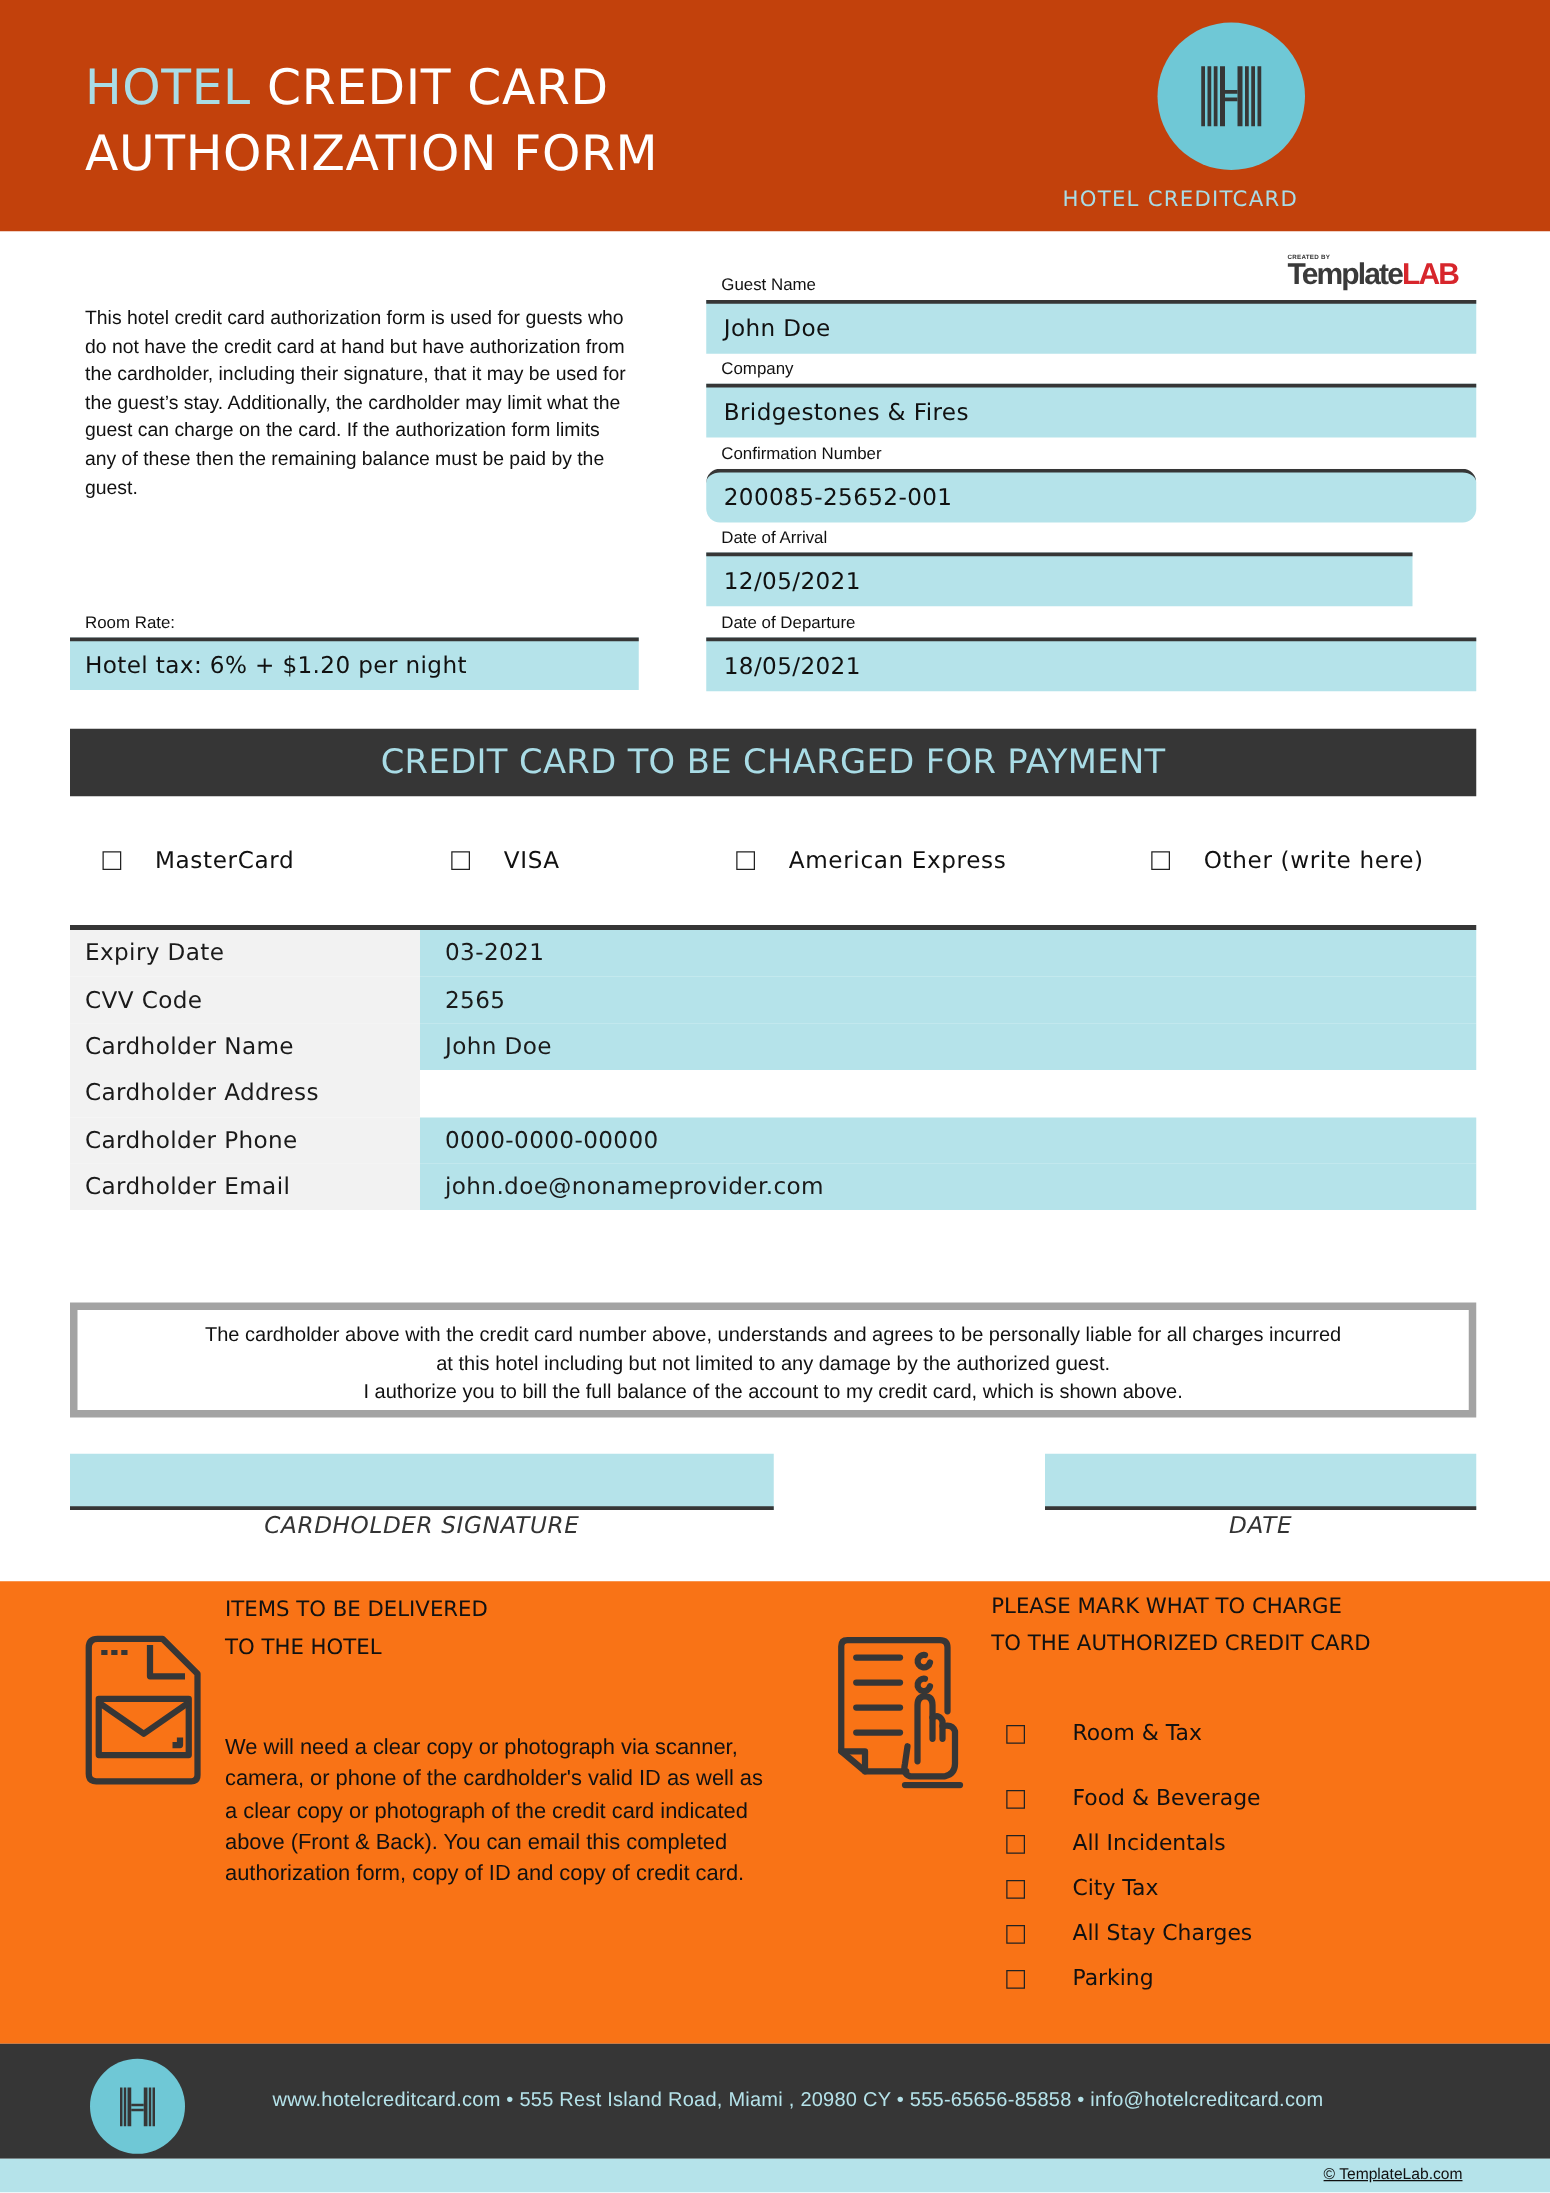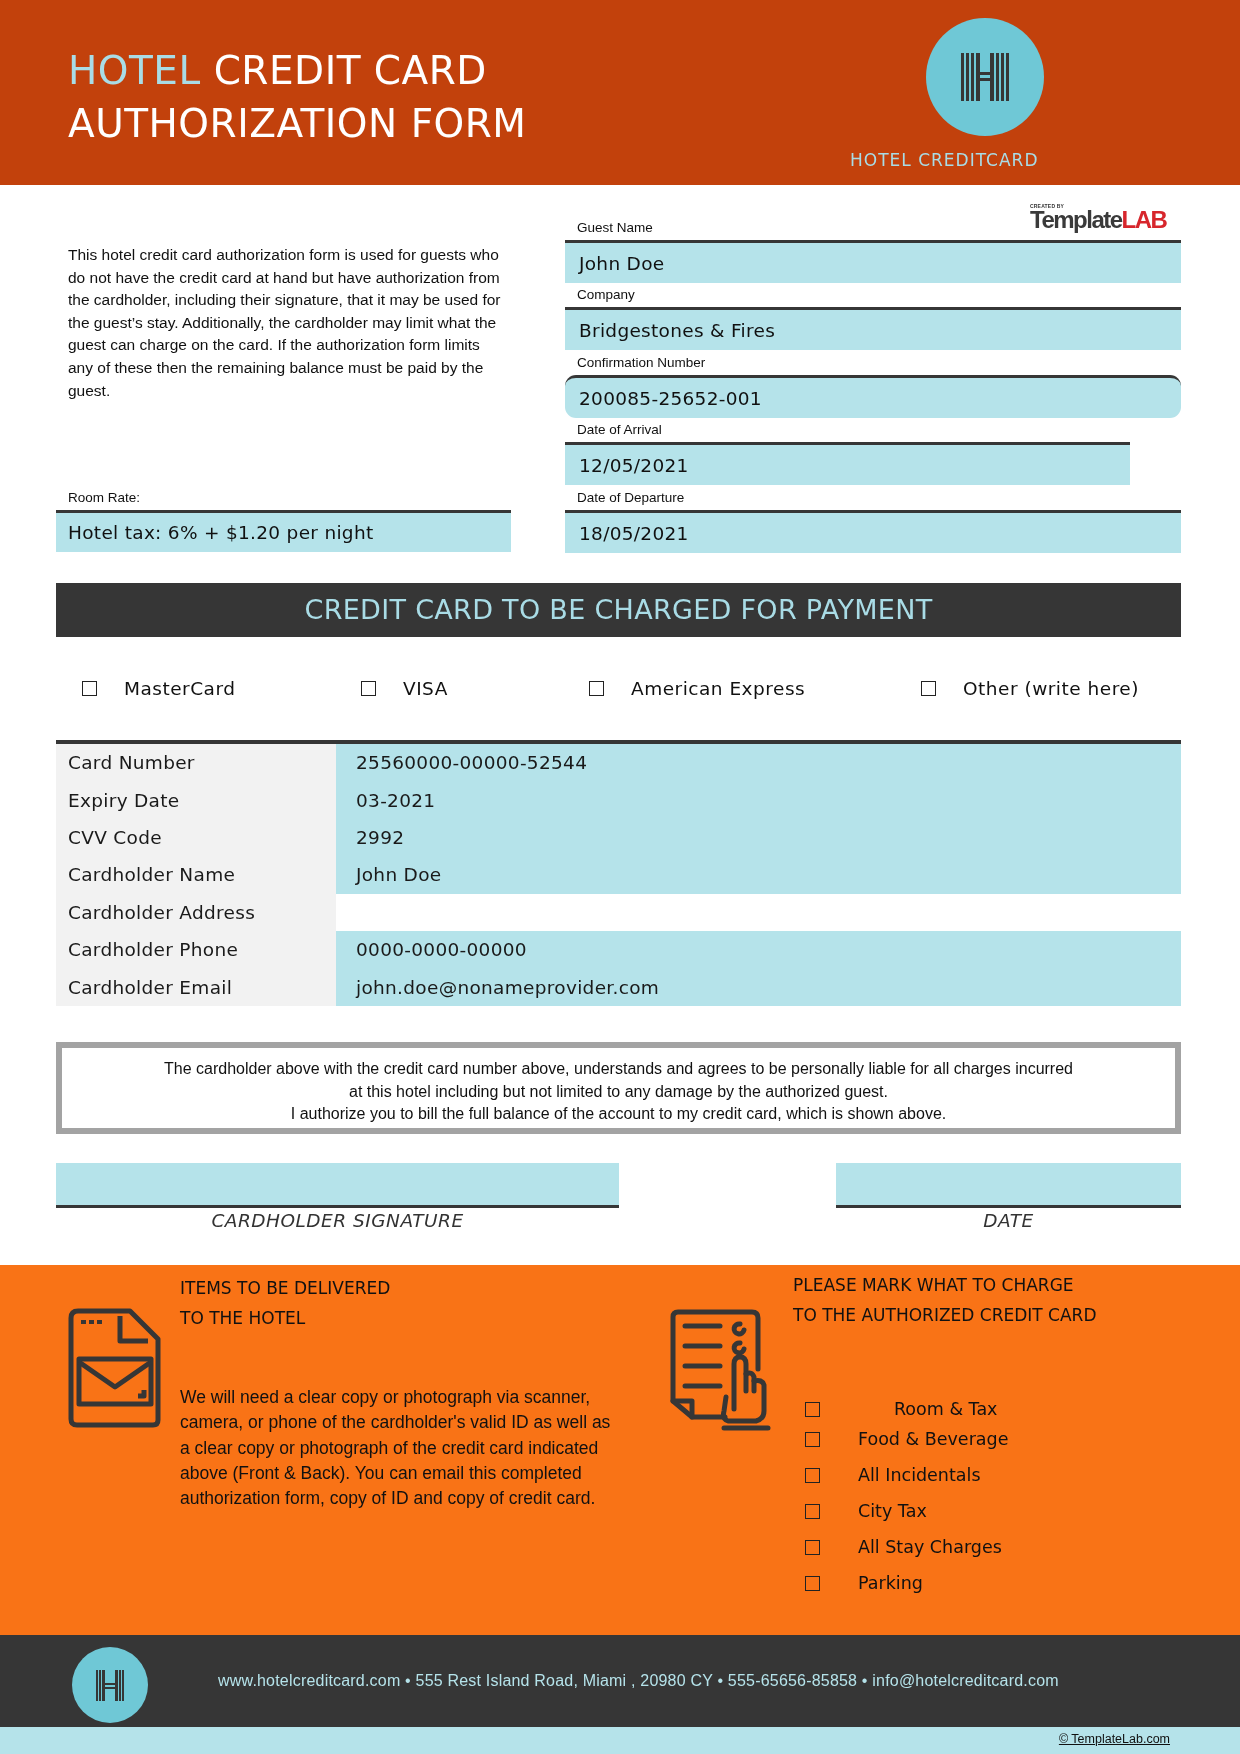--- a/index.html
+++ b/index.html
@@ -120,30 +120,26 @@
   <span class="cb"></span>
   <span>American Express</span>
 </div>
 <div class="card-option" style="left:921px;">
   <span class="cb"></span>
   <span>Other (write here)</span>
 </div>
 
 <div class="card-table">
   <div class="card-row">
-    <div class="lbl">Card Number</div>
-    <div class="val">25560000-00000-52544</div>
-  </div>
-  <div class="card-row">
     <div class="lbl">Expiry Date</div>
     <div class="val">03-2021</div>
   </div>
   <div class="card-row">
     <div class="lbl">CVV Code</div>
-    <div class="val">2992</div>
+    <div class="val">2565</div>
   </div>
   <div class="card-row">
     <div class="lbl">Cardholder Name</div>
     <div class="val">John Doe</div>
   </div>
   <div class="card-row">
     <div class="lbl">Cardholder Address</div>
   </div>
   <div class="card-row">
     <div class="lbl">Cardholder Phone</div>
@@ -204,21 +200,21 @@
       <path d="M84 72 Q92 70 94 76 V102 Q94 110 86 112 H58 Q52 110 54 102 L56 88"></path>
       <path d="M54 119 H98"></path>
     </g>
   </svg>
 
   <div class="lower-h" style="left:793px; top:5px;">
     <div>PLEASE MARK WHAT TO CHARGE</div>
     <div>TO THE AUTHORIZED CREDIT CARD</div>
   </div>
 
-  <div class="charge-item" style="top:134px;gap:36px;">
+  <div class="charge-item" style="top:112px;">
     <span class="cb"></span>
     <span>Room &amp; Tax</span>
   </div>
   <div class="charge-item" style="top:164px;">
     <span class="cb"></span>
     <span>Food &amp; Beverage</span>
   </div>
   <div class="charge-item" style="top:200px;">
     <span class="cb"></span>
     <span>All Incidentals</span>

